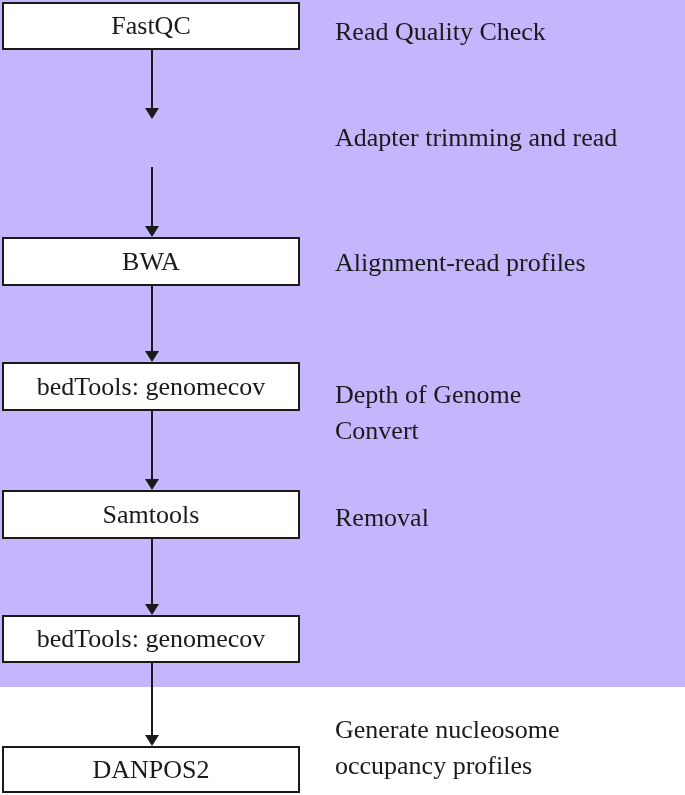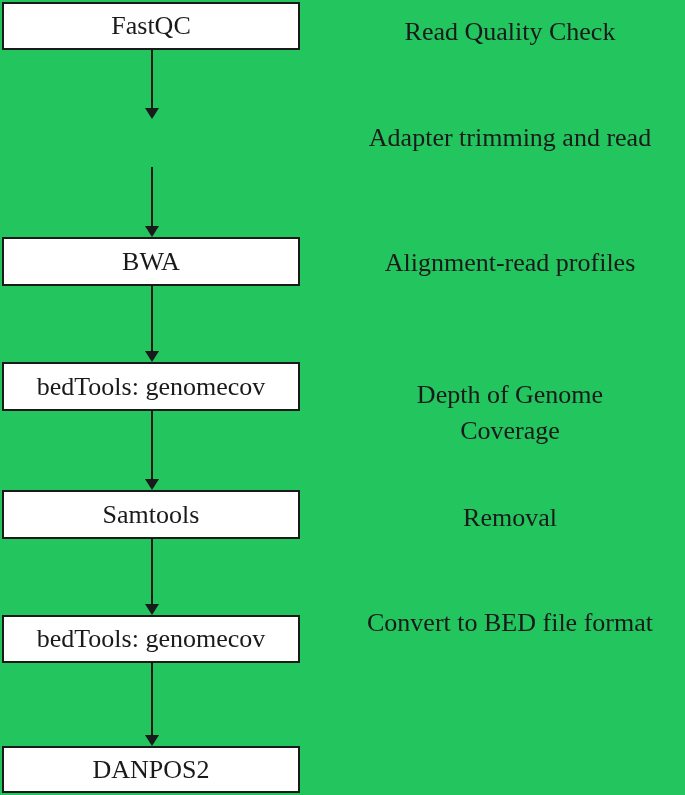--- a/index.html
+++ b/index.html
@@ -5,22 +5,22 @@
   html, body { margin: 0; padding: 0; }
   body {
     width: 685px; height: 795px;
     background: #ffffff;
     font-family: "Liberation Serif", "DejaVu Serif", serif;
     color: #1a1a1a;
     overflow: hidden;
   }
   .canvas {
     position: relative;
-    width: 685px; height: 795px;
-    background: #22c55e;
+    width: 685px; height: 687px;
+    background: #c4b5fd;
   }
   .box {
     position: absolute;
     left: 2px;
     width: 298px;
     border: 2px solid #1a1a1a;
     background: #ffffff;
     box-sizing: border-box;
     display: flex;
     align-items: center;
@@ -47,21 +47,21 @@
     bottom: 0;
     width: 0; height: 0;
     border-left: 7px solid transparent;
     border-right: 7px solid transparent;
     border-top: 11px solid #1a1a1a;
   }
   .desc {
     position: absolute;
     left: 335px;
     width: 350px;
-    text-align: center;
+    text-align: left;
     font-size: 26px;
     line-height: 36px;
     font-family: Liberation Serif, serif;
   }
 </style>
 </head>
 <body>
 
 <div class="canvas">
 
@@ -113,22 +113,23 @@
     <div>Read Quality Check</div>
   </div>
   <div class="desc" style="top:120px">
     <div>Adapter trimming and read</div>
   </div>
   <div class="desc" style="top:245px">
     <div>Alignment-read profiles</div>
   </div>
   <div class="desc" style="top:377px">
     <div>Depth of Genome</div>
-    <div>Coverage</div>
+    <div>Convert</div>
   </div>
   <div class="desc" style="top:500px">
     <div>Removal</div>
   </div>
-  <div class="desc" style="top:605px">
-    <div>Convert to BED file format</div>
+  <div class="desc" style="top:712px">
+    <div>Generate nucleosome</div>
+    <div>occupancy profiles</div>
   </div>
 
 </div>
 
 </body></html>

